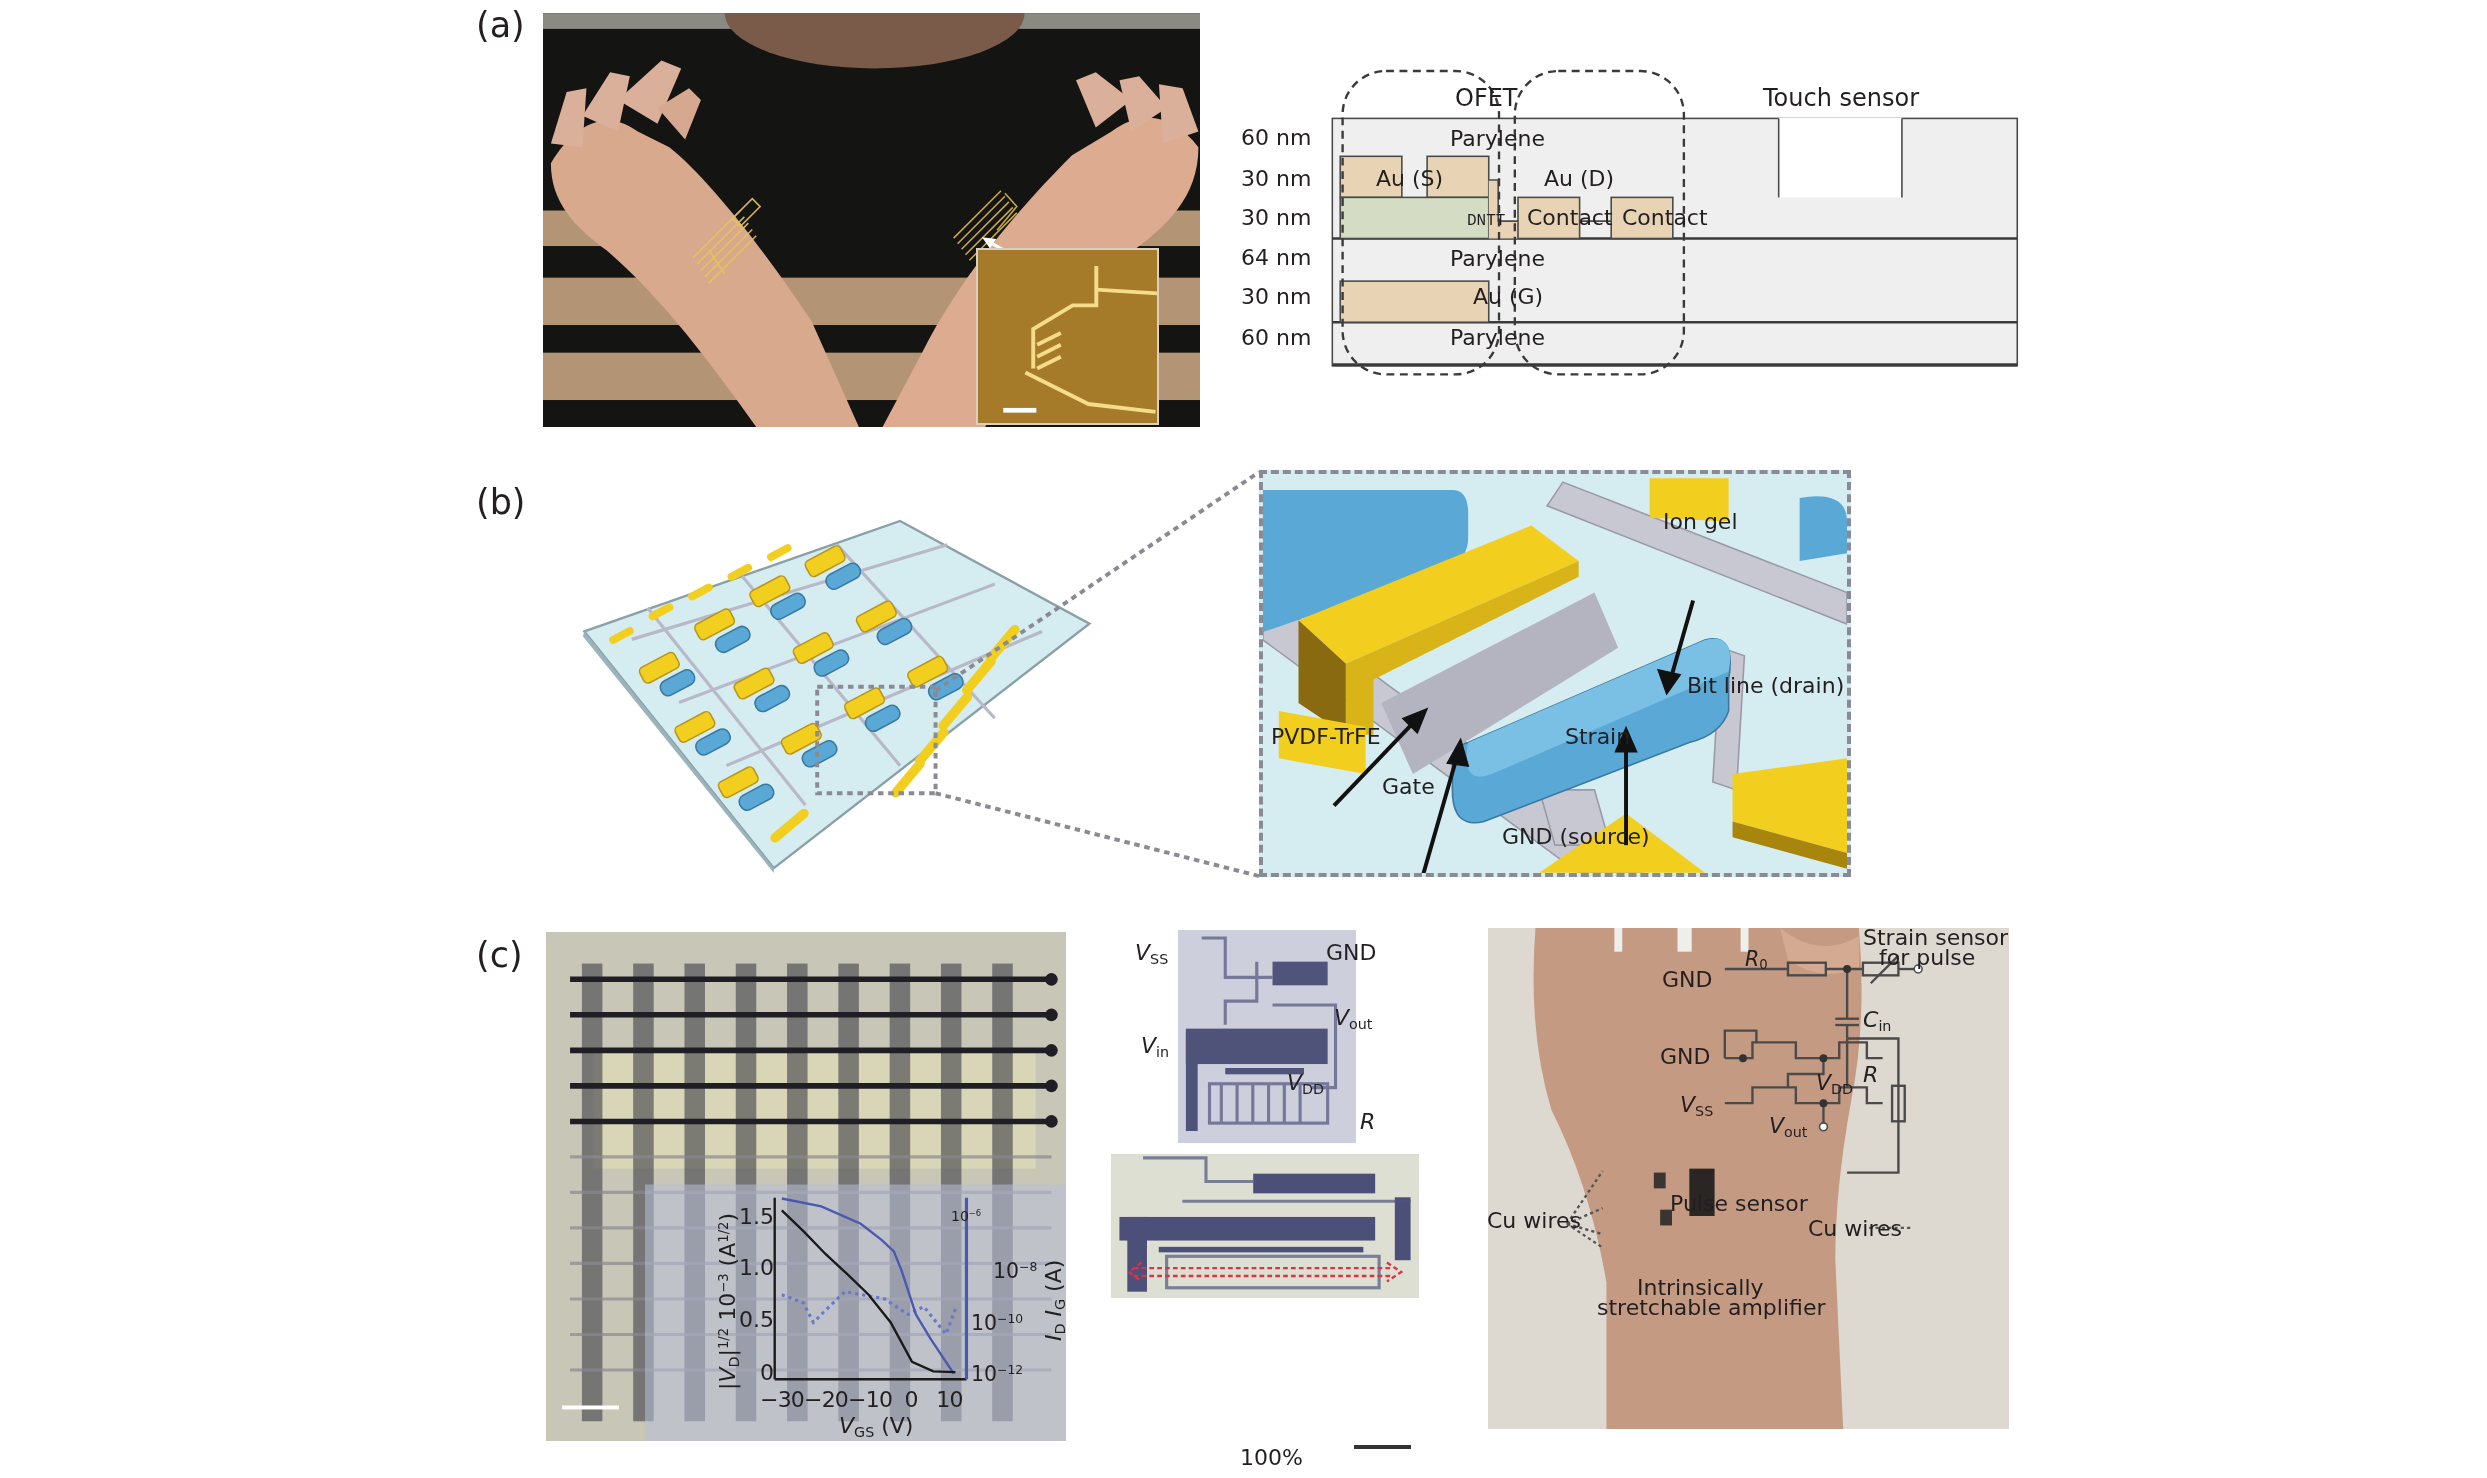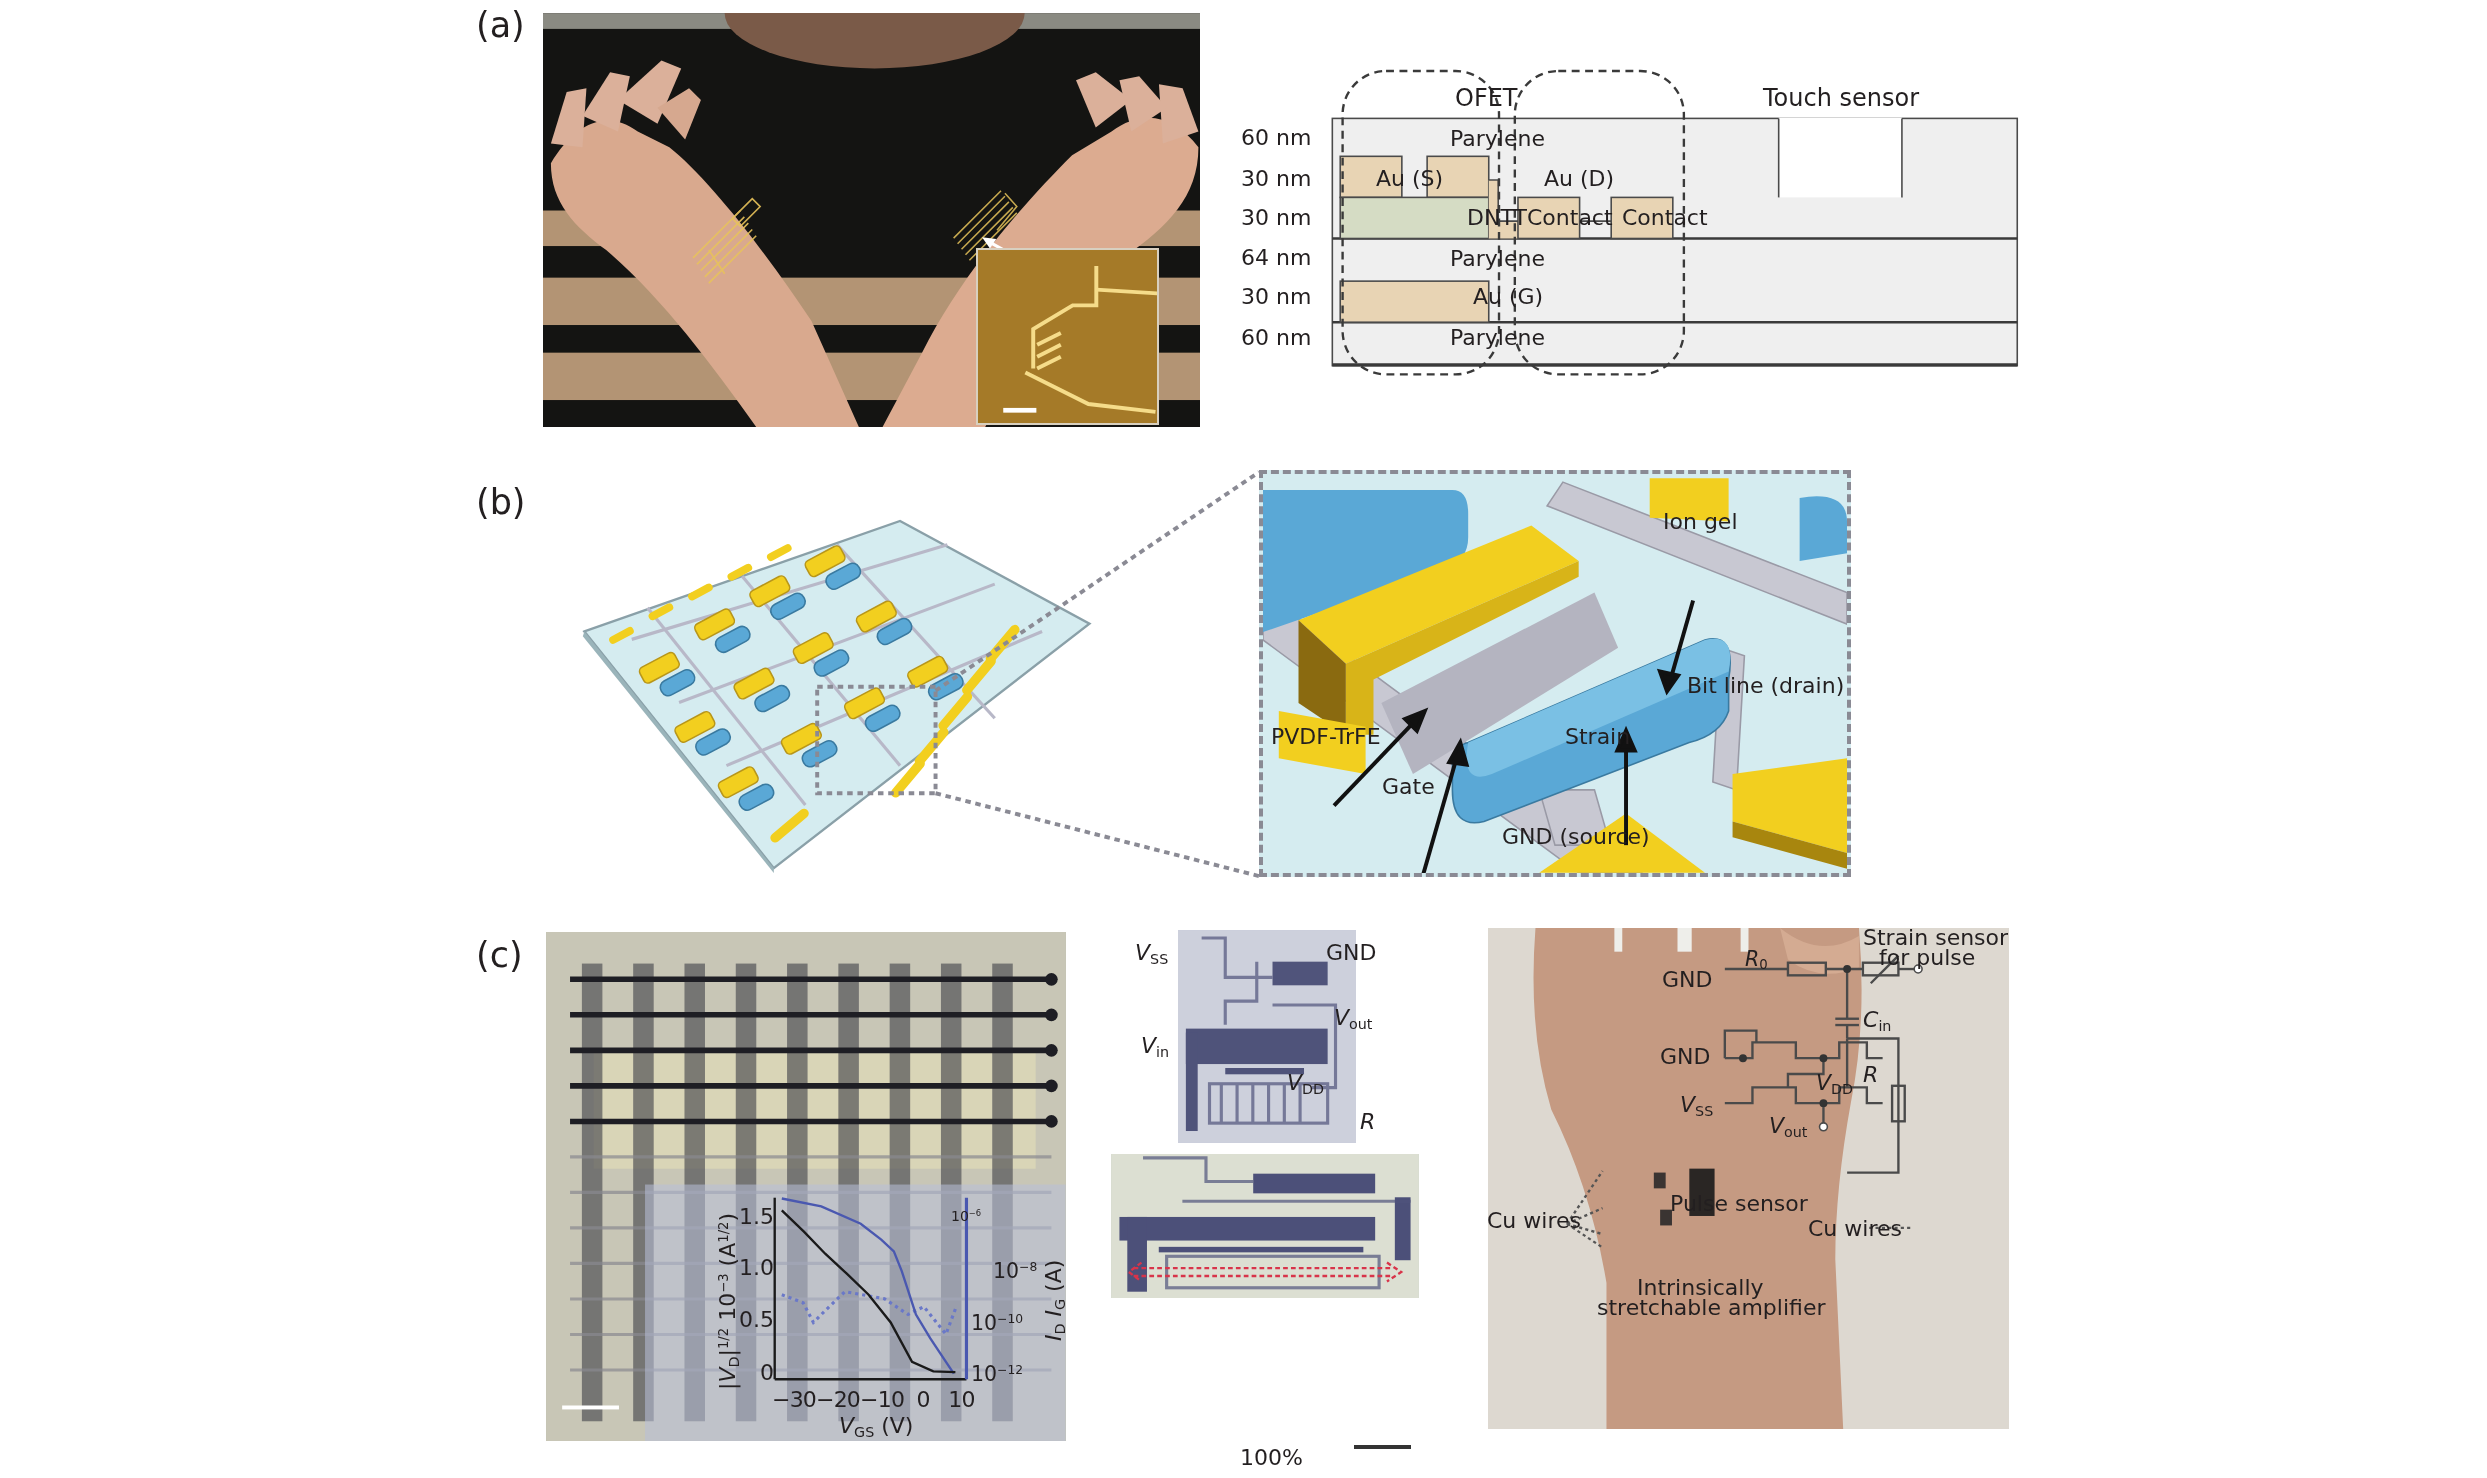--- a/index.html
+++ b/index.html
@@ -109,21 +109,21 @@
   <div class="lbl" style="left:1241px;top:125px;font-size:22px;">60 nm</div>
   <div class="lbl" style="left:1241px;top:166px;font-size:22px;">30 nm</div>
   <div class="lbl" style="left:1241px;top:205px;font-size:22px;">30 nm</div>
   <div class="lbl" style="left:1241px;top:245px;font-size:22px;text-align:center;">64 nm</div>
   <div class="lbl" style="left:1241px;top:284px;font-size:22px;">30 nm</div>
   <div class="lbl" style="left:1241px;top:325px;font-size:22px;">60 nm</div>
 </div>
 <div class="lbl" style="left:1450px;top:126px;font-size:22px;">Parylene</div>
 <div class="lbl" style="left:1376px;top:166px;font-size:22px;">Au (S)</div>
 <div class="lbl" style="left:1544px;top:166px;font-size:22px;">Au (D)</div>
-<div class="lbl" style="left:1467px;top:205px;font-size:22px;">DNTT</div>
+<div class="lbl" style="left:1467px;top:212px;font-size:16px;font-family:Liberation Mono, monospace;">DNTT</div>
 <div class="lbl" style="left:1450px;top:246px;font-size:22px;">Parylene</div>
 <div class="lbl" style="left:1473px;top:284px;font-size:22px;">Au (G)</div>
 <div class="lbl" style="left:1450px;top:325px;font-size:22px;">Parylene</div>
 <div class="lbl" style="left:1527px;top:205px;font-size:22px;">Contact</div>
 <div class="lbl" style="left:1622px;top:205px;font-size:22px;">Contact</div>
 
 <div class="abs panel-label" style="left:476px;top:485px;">(b)</div>
 
 <svg style="left:584px;top:521px;" width="711" height="363" viewBox="0 0 900 460">
   <polygon points="0,140 400,0 640,130 240,440" fill="#d5ecf0" stroke="#8aa0a8" stroke-width="3"></polygon>
@@ -303,21 +303,21 @@
   <div class="lbl" style="left:739px;top:1255px;font-size:22px;">1.0</div>
   <div class="lbl" style="left:739px;top:1307px;font-size:22px;">0.5</div>
   <div class="lbl" style="left:760px;top:1360px;font-size:22px;">0</div>
 </div>
 <div>
   <div class="lbl" style="left:951px;top:1208px;font-size:14px;">10<sup>−6</sup></div>
   <div class="lbl" style="left:993px;top:1259px;font-size:20.5px;">10<sup>−8</sup></div>
   <div class="lbl" style="left:971px;top:1311px;font-size:20.5px;">10<sup>−10</sup></div>
   <div class="lbl" style="left:971px;top:1362px;font-size:20.5px;">10<sup>−12</sup></div>
 </div>
-<div class="lbl" style="left:760px;top:1387px;font-size:22px;letter-spacing:-0.8px;margin-left:12px;">−30−20−10&nbsp;&nbsp;0&nbsp;&nbsp;&nbsp;10</div>
+<div class="lbl" style="left:760px;top:1387px;font-size:22px;letter-spacing:-0.8px;">−30−20−10&nbsp;&nbsp;0&nbsp;&nbsp;&nbsp;10</div>
 <div class="lbl" style="left:839px;top:1413px;font-size:22px;"><i>V</i><sub>GS</sub> (V)</div>
 <div class="lbl" style="left:715px;top:1390px;font-size:22px;transform:rotate(-90deg);transform-origin:0 0;">|<i>V</i><sub>D</sub>|<sup>1/2</sup> 10<sup>−3</sup> (A<sup>1/2</sup>)</div>
 <div class="lbl" style="left:1041px;top:1341px;font-size:22px;transform:rotate(-90deg);transform-origin:0 0;"><i>I</i><sub>D</sub> <i>I</i><sub>G</sub> (A)</div>
 
 <div class="abs" style="left:1178px;top:930px;width:178px;height:213px;background:#c8cad8;overflow:hidden;">
   <svg width="178" height="213" viewBox="0 0 226 270">
     <rect width="226" height="270" fill="#cdd0dc"></rect>
     <g fill="#3a3e6a" opacity="0.85">
       <rect x="120" y="40" width="70" height="30"></rect>
       <rect x="10" y="125" width="180" height="45"></rect>

